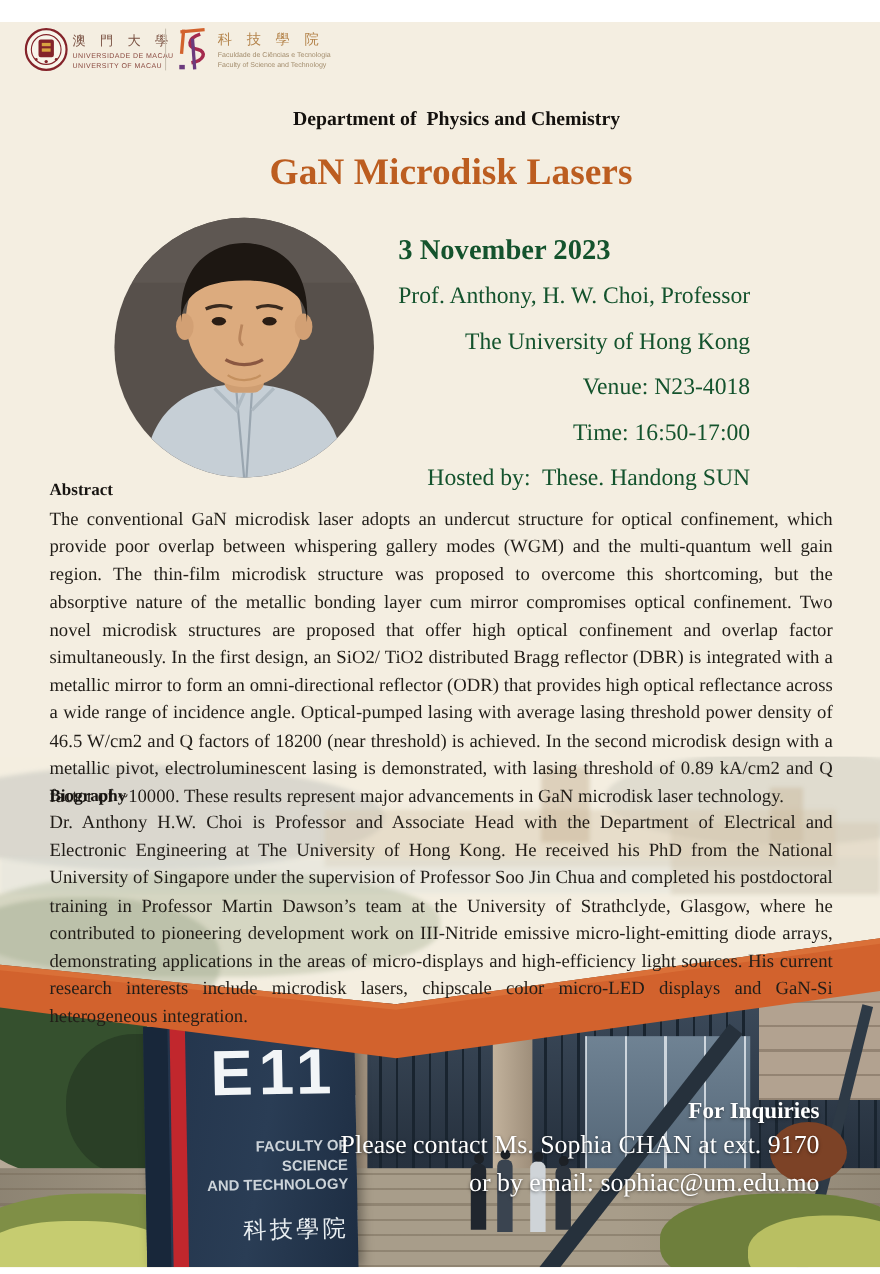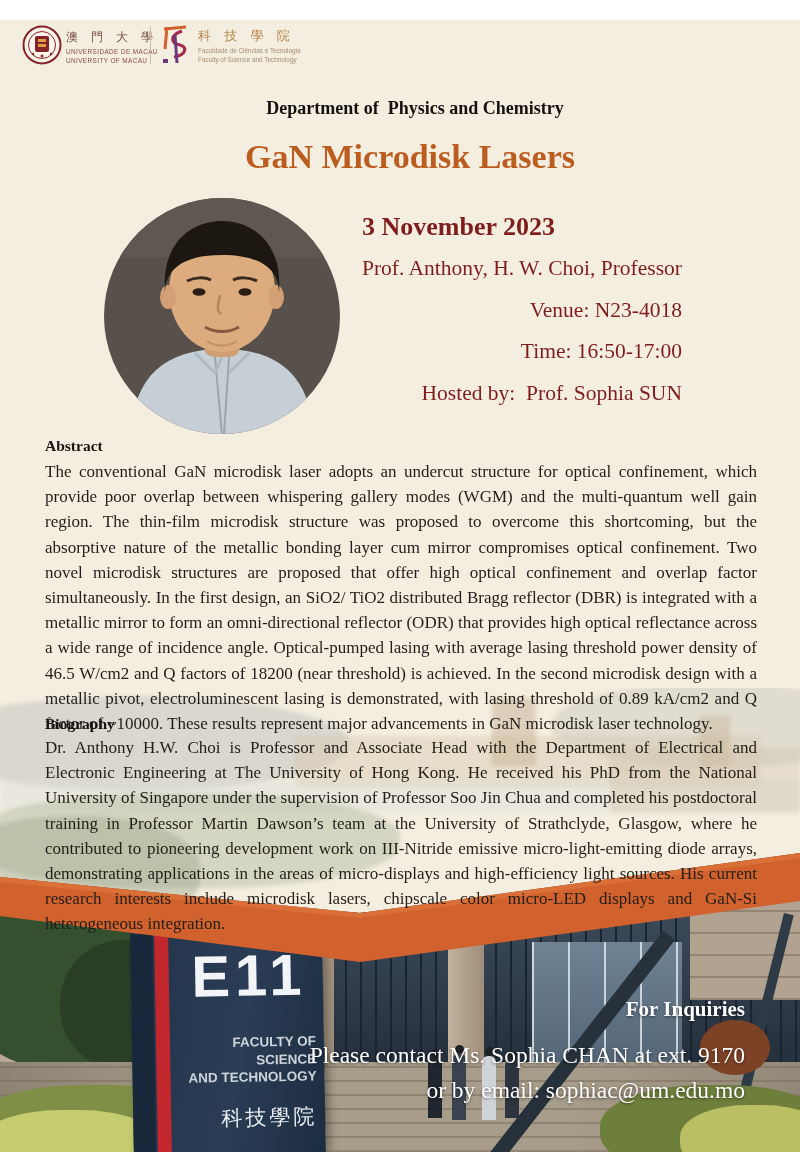--- a/index.html
+++ b/index.html
@@ -22,21 +22,21 @@
   
   #dept{position:absolute;left:0;top:98px;width:830px;text-align:center;font-size:18px;font-weight:bold;
         color:#14110e;white-space:pre-wrap;z-index:5;}
   #title{position:absolute;left:0;top:138px;width:820px;text-align:center;font-size:34px;font-weight:bold;
          color:var(--title-orange,#bc5d20);z-index:5;}
 
   
   #portrait{position:absolute;left:103px;top:197px;width:238px;height:238px;z-index:5;}
 
   
-  #event{position:absolute;left:362px;top:212px;z-index:5;color:#7f1d1d;}
+  #event{position:absolute;left:362px;top:212px;z-index:5;color:#14532d;}
   #event .date{font-size:26px;font-weight:bold;margin-bottom:14px;}
   #event .ev-line{font-size:21.5px;margin-bottom:16.5px;white-space:pre-wrap;text-align:right;}
 
   
   .sec-h{position:absolute;left:45px;font-size:15.5px;font-weight:bold;color:#171411;z-index:5;}
   .body-text{position:absolute;left:45px;width:712px;font-size:17px;line-height:25.2px;
              text-align:justify;color:#211d18;z-index:5;}
   #abstract-h{top:437px;}
   #abstract-b{top:459px;}
   #bio-h{top:715px;}
@@ -104,21 +104,21 @@
   .sign-fac{left:40px;top:102px;width:144px;text-align:right;color:#ccd3d9;
             font-family:"Liberation Sans",sans-serif;font-weight:bold;font-size:13.5px;line-height:17.5px;}
   .sign-cjk{left:40px;top:172px;width:144px;text-align:right;color:#e9eef1;font-size:21px;letter-spacing:3px;}
 
   
   #band{position:absolute;left:0;top:840px;width:800px;height:160px;z-index:3;pointer-events:none;}
 
   
   #inquiries{position:absolute;right:55px;top:997px;text-align:right;color:#ffffff;z-index:6;
              text-shadow:0 1px 3px rgba(0,0,0,.55);}
-  #inquiries .inq-h{font-size:21px;font-weight:bold;margin-bottom:20px;}
+  #inquiries .inq-h{font-size:21px;font-weight:bold;margin-bottom:6px;}
   #inquiries .inq-l{font-size:23.5px;margin-bottom:8px;}
 </style>
 </head>
 <body>
 
 <div id="poster">
   <div class="cream"></div>
 
   <svg id="um-crest" class="hdr" viewBox="0 0 40 40">
     <circle cx="20" cy="20" r="18.5" fill="#f8f4ea" stroke="#84232a" stroke-width="2"></circle>
@@ -175,23 +175,24 @@
       <ellipse cx="142" cy="95" rx="6.5" ry="3.8" fill="#2a1d14"></ellipse>
       <path d="M117 98 C115 108 113 114 118 117" stroke="#b9855c" stroke-width="2.5" fill="none"></path>
       <path d="M102 130 C112 136 126 136 136 130" stroke="#8a5741" stroke-width="3" fill="none"></path>
       <path d="M104 144 C112 150 126 150 134 144" stroke="#c4905f" stroke-width="2" fill="none"></path>
     </g>
   </svg>
 
   <div id="event">
     <div class="date">3 November 2023</div>
     <div class="ev-line">Prof. Anthony, H. W. Choi, Professor</div>
+    <div class="ev-line">The University of Hong Kong</div>
     <div class="ev-line">Venue: N23-4018</div>
     <div class="ev-line">Time: 16:50-17:00</div>
-    <div class="ev-line">Hosted by:  Prof. Sophia SUN</div>
+    <div class="ev-line">Hosted by:  These. Handong SUN</div>
   </div>
 
   <div id="abstract-h" class="sec-h">Abstract</div>
   <div id="abstract-b" class="body-text">The conventional GaN microdisk laser adopts an undercut structure for optical confinement, which provide poor overlap between whispering gallery modes (WGM) and the multi-quantum well gain region. The thin-film microdisk structure was proposed to overcome this shortcoming, but the absorptive nature of the metallic bonding layer cum mirror compromises optical confinement. Two novel microdisk structures are proposed that offer high optical confinement and overlap factor simultaneously. In the first design, an SiO2/ TiO2 distributed Bragg reflector (DBR) is integrated with a metallic mirror to form an omni-directional reflector (ODR) that provides high optical reflectance across a wide range of incidence angle. Optical-pumped lasing with average lasing threshold power density of 46.5 W/cm2 and Q factors of 18200 (near threshold) is achieved. In the second microdisk design with a metallic pivot, electroluminescent lasing is demonstrated, with lasing threshold of 0.89 kA/cm2 and Q factor of ~10000. These results represent major advancements in GaN microdisk laser technology.</div>
 
   <div id="faded">
     <div class="hillL"></div>
     <div class="hillR"></div>
     <div class="bldg1"></div>
     <div class="tower1"></div>

